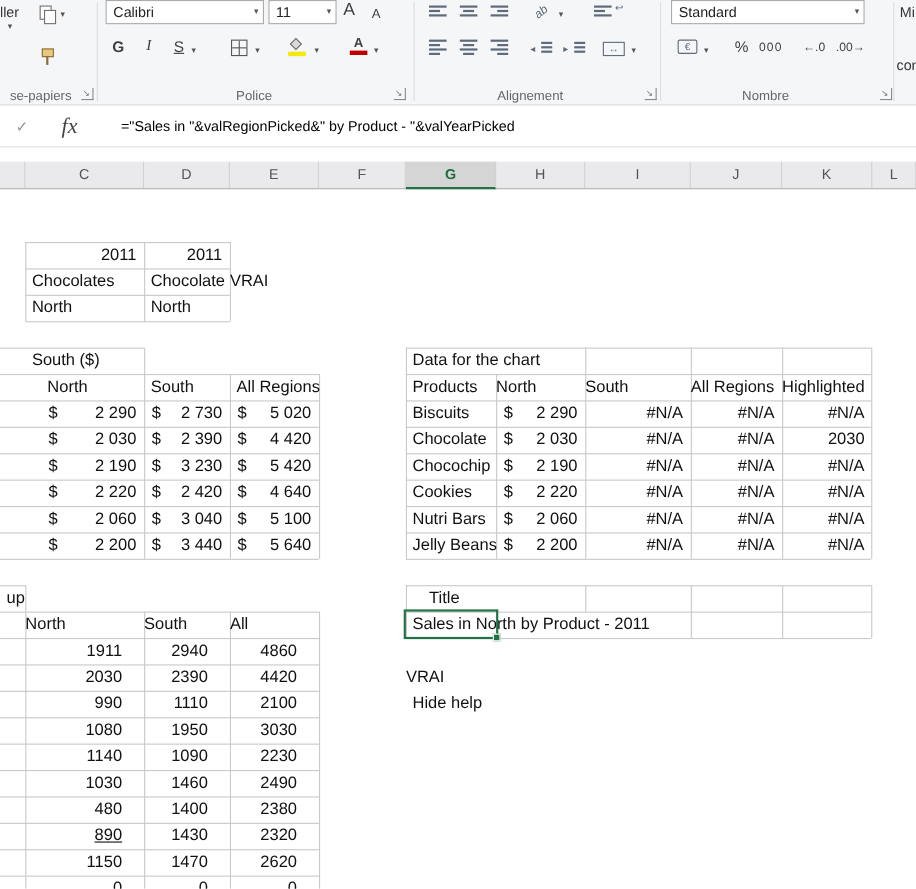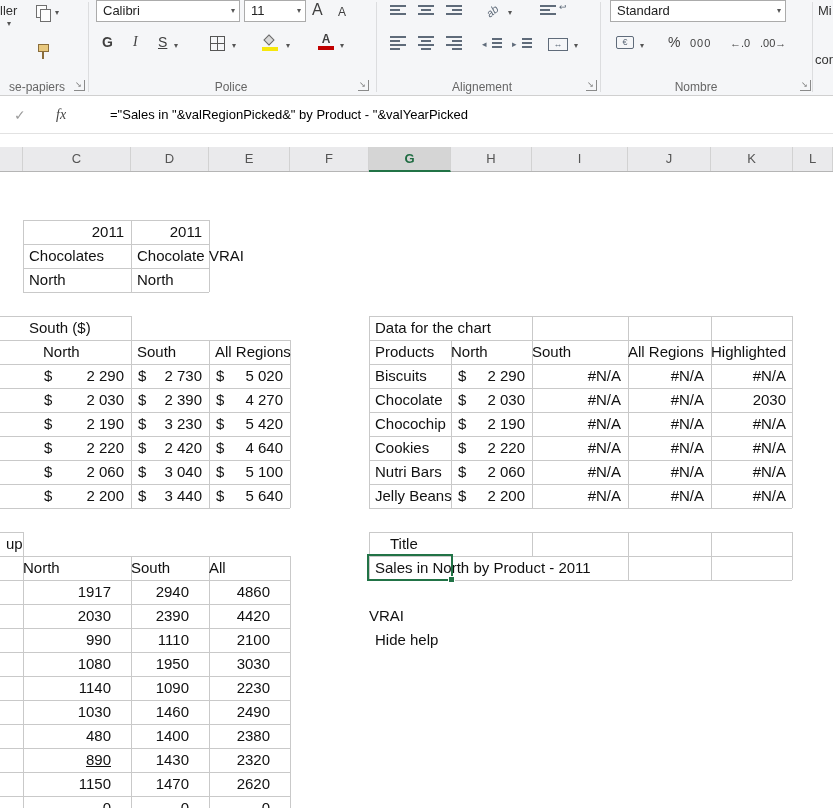--- a/index.html
+++ b/index.html
@@ -39,21 +39,21 @@
   .hlines i.s{width:10px}
   .hlines i.c{margin-left:auto;margin-right:auto}
   .hlines i.r{margin-left:auto}
   .orient{position:absolute;font-size:11px;font-style:italic;color:#5f6b7a;transform:rotate(-40deg)}
   .merge-icon{position:absolute;width:20px;height:13px;border:1px solid #5f6b7a;font-size:9px;line-height:11px;color:#5f6b7a;text-align:center}
   .acct-icon{position:absolute;width:18px;height:13px;border:1px solid #5f6b7a;border-radius:2px;font-size:9px;line-height:11px;color:#5f6b7a;text-align:center}
 
   
   #formula-bar{position:absolute;left:0;top:96px;width:833px;height:38px;background:#fff;border-bottom:1px solid #e2e2e2}
   .fb-check{position:absolute;left:14px;top:0;line-height:38px;font-size:14px;color:#9b9b9b}
-  .fb-fx{position:absolute;left:56px;top:0;line-height:38px;font-size:14px;font-style:italic;font-family:"Liberation Serif",serif;color:#444}
+  .fb-fx{position:absolute;left:56px;top:0;line-height:38px;font-size:20px;font-style:italic;font-family:"Liberation Serif",serif;color:#444}
   .fb-text{position:absolute;left:110px;top:0;line-height:38px;font-size:13px;color:#000;white-space:nowrap}
 
   
   #col-headers{position:absolute;left:0;top:147px;width:833px;height:25px;background:#eaeaec;border-bottom:1px solid #b5b5b5}
   .colh{position:absolute;top:0;height:24px;line-height:24px;text-align:center;font-size:13px;color:#555;border-right:1px solid #d2d2d2}
   .colh.sel{background:#d5d5d5;color:#1e6b41;border-bottom:2px solid #217346;height:25px;font-weight:bold}
 
   
   #grid-lines .gl{position:absolute;background:#c9c9c9}
   .cell{position:absolute;height:24px;line-height:24px;font-size:15px;color:#111;white-space:nowrap}
@@ -320,21 +320,21 @@
       <div class="cell acct ind" style="left: 23px; top: 388px; width: 108px;">
         <span class="cur">$</span>
         <span class="val">2 030</span>
       </div>
       <div class="cell acct" style="left: 131px; top: 388px; width: 78px;">
         <span class="cur">$</span>
         <span class="val">2 390</span>
       </div>
       <div class="cell acct" style="left: 209px; top: 388px; width: 81px;">
         <span class="cur">$</span>
-        <span class="val">4 270</span>
+        <span class="val">4 420</span>
       </div>
       <div class="cell a-l" style="left: 369px; top: 388px; width: 82px;">Chocolate</div>
       <div class="cell acct" style="left: 451px; top: 388px; width: 81px;">
         <span class="cur">$</span>
         <span class="val">2 030</span>
       </div>
       <div class="cell a-r" style="left: 532px; top: 388px; width: 96px;">#N/A</div>
       <div class="cell a-r" style="left: 628px; top: 388px; width: 83px;">#N/A</div>
       <div class="cell a-r" style="left: 711px; top: 388px; width: 82px;">2030</div>
       <div class="cell acct ind" style="left: 23px; top: 412px; width: 108px;">
@@ -416,21 +416,21 @@
       </div>
       <div class="cell a-r" style="left: 532px; top: 484px; width: 96px;">#N/A</div>
       <div class="cell a-r" style="left: 628px; top: 484px; width: 83px;">#N/A</div>
       <div class="cell a-r" style="left: 711px; top: 484px; width: 82px;">#N/A</div>
       <div class="cell a-l" style="left: 0px; top: 532px; width: 23px;">up</div>
       <div class="cell a-l" style="left: 369px; top: 532px; width: 82px; padding-left: 21px;">Title</div>
       <div class="cell a-c" style="left: 23px; top: 556px; width: 108px;">North</div>
       <div class="cell a-c" style="left: 131px; top: 556px; width: 78px;">South</div>
       <div class="cell a-c" style="left: 209px; top: 556px; width: 81px;">All</div>
       <div class="cell a-l" style="left: 369px; top: 556px; width: 82px;">Sales in North by Product - 2011</div>
-      <div class="cell a-r2" style="left: 23px; top: 580px; width: 108px;">1917</div>
+      <div class="cell a-r2" style="left: 23px; top: 580px; width: 108px;">1911</div>
       <div class="cell a-r2" style="left: 131px; top: 580px; width: 78px;">2940</div>
       <div class="cell a-r2" style="left: 209px; top: 580px; width: 81px;">4860</div>
       <div class="cell a-r2" style="left: 23px; top: 604px; width: 108px;">2030</div>
       <div class="cell a-r2" style="left: 131px; top: 604px; width: 78px;">2390</div>
       <div class="cell a-r2" style="left: 209px; top: 604px; width: 81px;">4420</div>
       <div class="cell a-c" style="left: 369px; top: 604px; width: 82px;">VRAI</div>
       <div class="cell a-r2" style="left: 23px; top: 628px; width: 108px;">990</div>
       <div class="cell a-r2" style="left: 131px; top: 628px; width: 78px;">1110</div>
       <div class="cell a-r2" style="left: 209px; top: 628px; width: 81px;">2100</div>
       <div class="cell a-l" style="left: 369px; top: 628px; width: 82px;">Hide help</div>

